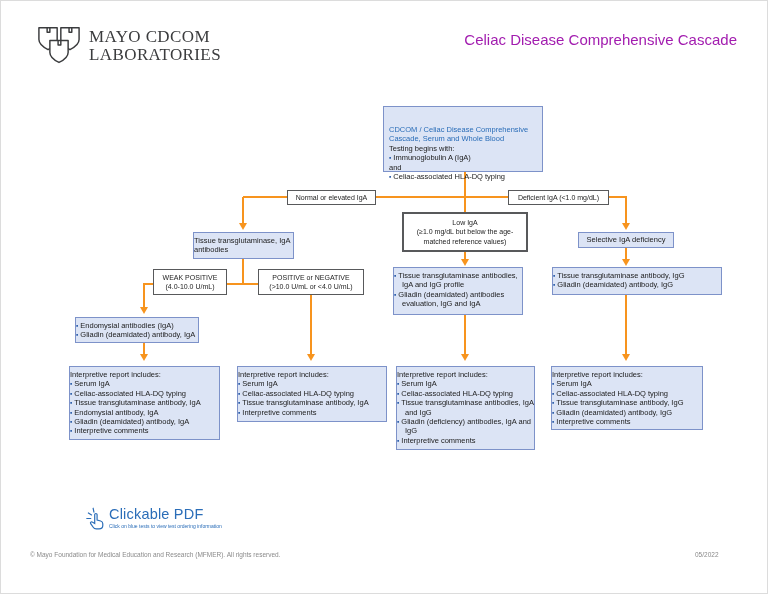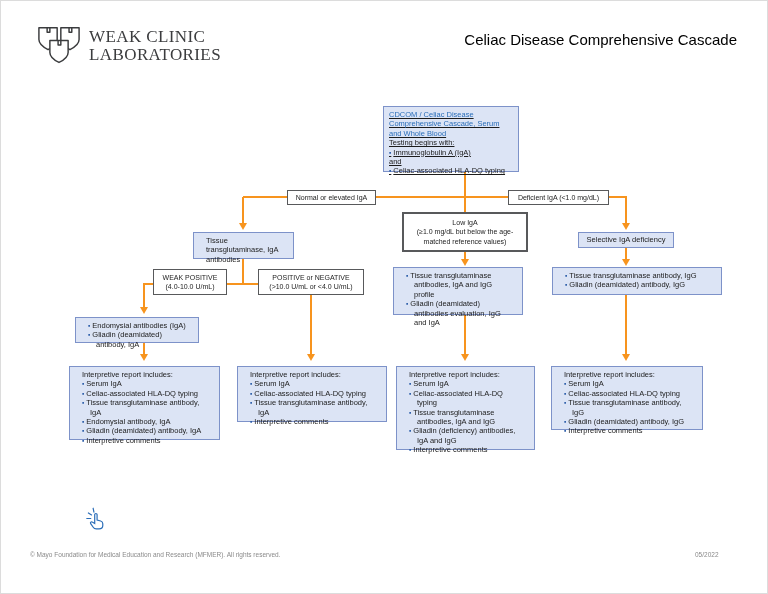--- a/index.html
+++ b/index.html
@@ -5,31 +5,31 @@
   html,body{margin:0;padding:0;}
   body{
     width:768px;height:594px;position:relative;background:#ffffff;
     font-family:"Liberation Sans", sans-serif;overflow:hidden;
   }
   .page-frame{position:absolute;inset:0;border:1px solid #dcdcdc;z-index:0;}
 
   
   .logo{position:absolute;left:38px;top:26px;display:flex;align-items:center;gap:9px;z-index:4;}
   .logo-text{font-family:"Liberation Serif", serif;font-size:17px;line-height:1.08;color:#3b3c3e;letter-spacing:.4px;}
-  .title{position:absolute;right:31px;top:31px;text-align:right;font-size:15px;line-height:1.22;color:#000000;z-index:4;}
+  .title{position:absolute;right:31px;top:31px;text-align:right;font-size:15px;line-height:1.22;color:#a21caf;z-index:4;}
 
   
   .vl,.hl{position:absolute;background:#f7941e;z-index:1;}
   .vl{width:2px;}.hl{height:2px;}
   .ah{position:absolute;width:0;height:0;border-left:4px solid transparent;
       border-right:4px solid transparent;border-top:7px solid #f7941e;z-index:2;}
 
   
   .bx{position:absolute;background:#dce4f5;border:1px solid #7d92c9;box-sizing:border-box;
-      font-size:7.5px;line-height:1.25;color:#1c1c1c;padding:3px 12px;z-index:3;}
+      font-size:7.5px;line-height:1.25;color:#1c1c1c;padding:3px 0;z-index:3;}
   .bx .link{color:#2a6db8;}
   
   .lb{position:absolute;background:#ffffff;border:1px solid #58595b;box-sizing:border-box;
       font-size:7px;line-height:1.3;color:#1c1c1c;text-align:center;z-index:3;
       display:flex;flex-direction:column;justify-content:center;padding:1px 2px;}
   .lb.thick{border-width:2px;}
   .lb.mid{border-width:1.5px;}
 
   ul.blist{margin:0;padding:0;list-style:none;}
   .blist li{padding-left:8px;text-indent:-8px;}
@@ -54,21 +54,21 @@
     <g fill="none" stroke="#3b3c3e" stroke-width="1.6" stroke-linejoin="round">
       <path d="M1 1 h20 v13 c0 6 -6 9 -10 11 c-4 -2 -10 -5 -10 -11 z"></path>
       <path d="M10 1 v5 h3 v-5"></path>
       <path d="M25 1 h20 v13 c0 6 -6 9 -10 11 c-4 -2 -10 -5 -10 -11 z"></path>
       <path d="M34 1 v5 h3 v-5"></path>
       <path d="M13 15 h20 v13 c0 6 -6 9 -10 11 c-4 -2 -10 -5 -10 -11 z" fill="#ffffff"></path>
       <path d="M22 15 v5 h3 v-5" fill="none"></path>
     </g>
   </svg>
   <div class="logo-text">
-    <div>WEAK CLINIC</div>
+    <div>MAYO CDCOM</div>
     <div>LABORATORIES</div>
   </div>
 </div>
 
 <div class="title">
   <div>Celiac Disease Comprehensive Cascade</div>
 </div>
 
 <div class="vl" style="left:464px;top:172px;height:40px;"></div>
 <div class="hl" style="left:243px;top:196px;width:384px;"></div>
@@ -86,21 +86,21 @@
 <div class="ah" style="left:307px;top:354px;"></div>
 <div class="vl" style="left:143px;top:342px;height:12px;"></div>
 <div class="ah" style="left:140px;top:354px;"></div>
 <div class="vl" style="left:464px;top:315px;height:39px;"></div>
 <div class="ah" style="left:461px;top:354px;"></div>
 <div class="vl" style="left:625px;top:248px;height:11px;"></div>
 <div class="ah" style="left:622px;top:259px;"></div>
 <div class="vl" style="left:625px;top:295px;height:59px;"></div>
 <div class="ah" style="left:622px;top:354px;"></div>
 
-<div class="bx" style="left:383px;top:106px;width:136px;height:66px;padding:3px 5px;text-decoration:underline;">
+<div class="bx" style="left:383px;top:106px;width:160px;height:66px;padding:18px 5px;">
   <span class="link">CDCOM / Celiac Disease Comprehensive Cascade, Serum and Whole Blood</span>
   <div>Testing begins with:</div>
   <ul class="blist">
     <li>Immunoglobulin A (IgA)</li>
   </ul>
   <div>and</div>
   <ul class="blist">
     <li>Celiac-associated HLA-DQ typing</li>
   </ul>
 </div>
@@ -193,16 +193,20 @@
 
 <div class="clickpdf">
   <svg width="19" height="25" viewBox="0 0 24 30">
     <g fill="none" stroke="#2a6db8" stroke-width="1.5" stroke-linecap="round">
       <path d="M3 8 L7 10.5"></path>
       <path d="M9 2 L10 7"></path>
       <path d="M1 15 L6 15"></path>
       <path d="M11 10 c0-1.8 3-1.8 3 0 v7 l4.5 1.2 c1.6 .4 2.7 1.7 2.7 3.4 v2.2 c0 2.6-2.1 4.2-4.7 4.2 h-3.6 c-1.6 0-3-.7-3.8-2 l-3.2-4.6 c-.9-1.3 .7-2.8 2-2 l3.1 1.8 z"></path>
     </g>
   </svg>
+  <div class="txt">
+    <div class="big">Clickable PDF</div>
+    <div class="small">Click on blue tests to view test ordering information</div>
+  </div>
 </div>
 
 <div class="foot" style="left:30px;">© Mayo Foundation for Medical Education and Research (MFMER). All rights reserved.</div>
 <div class="foot" style="left:695px;">05/2022</div>
 
 </body></html>

